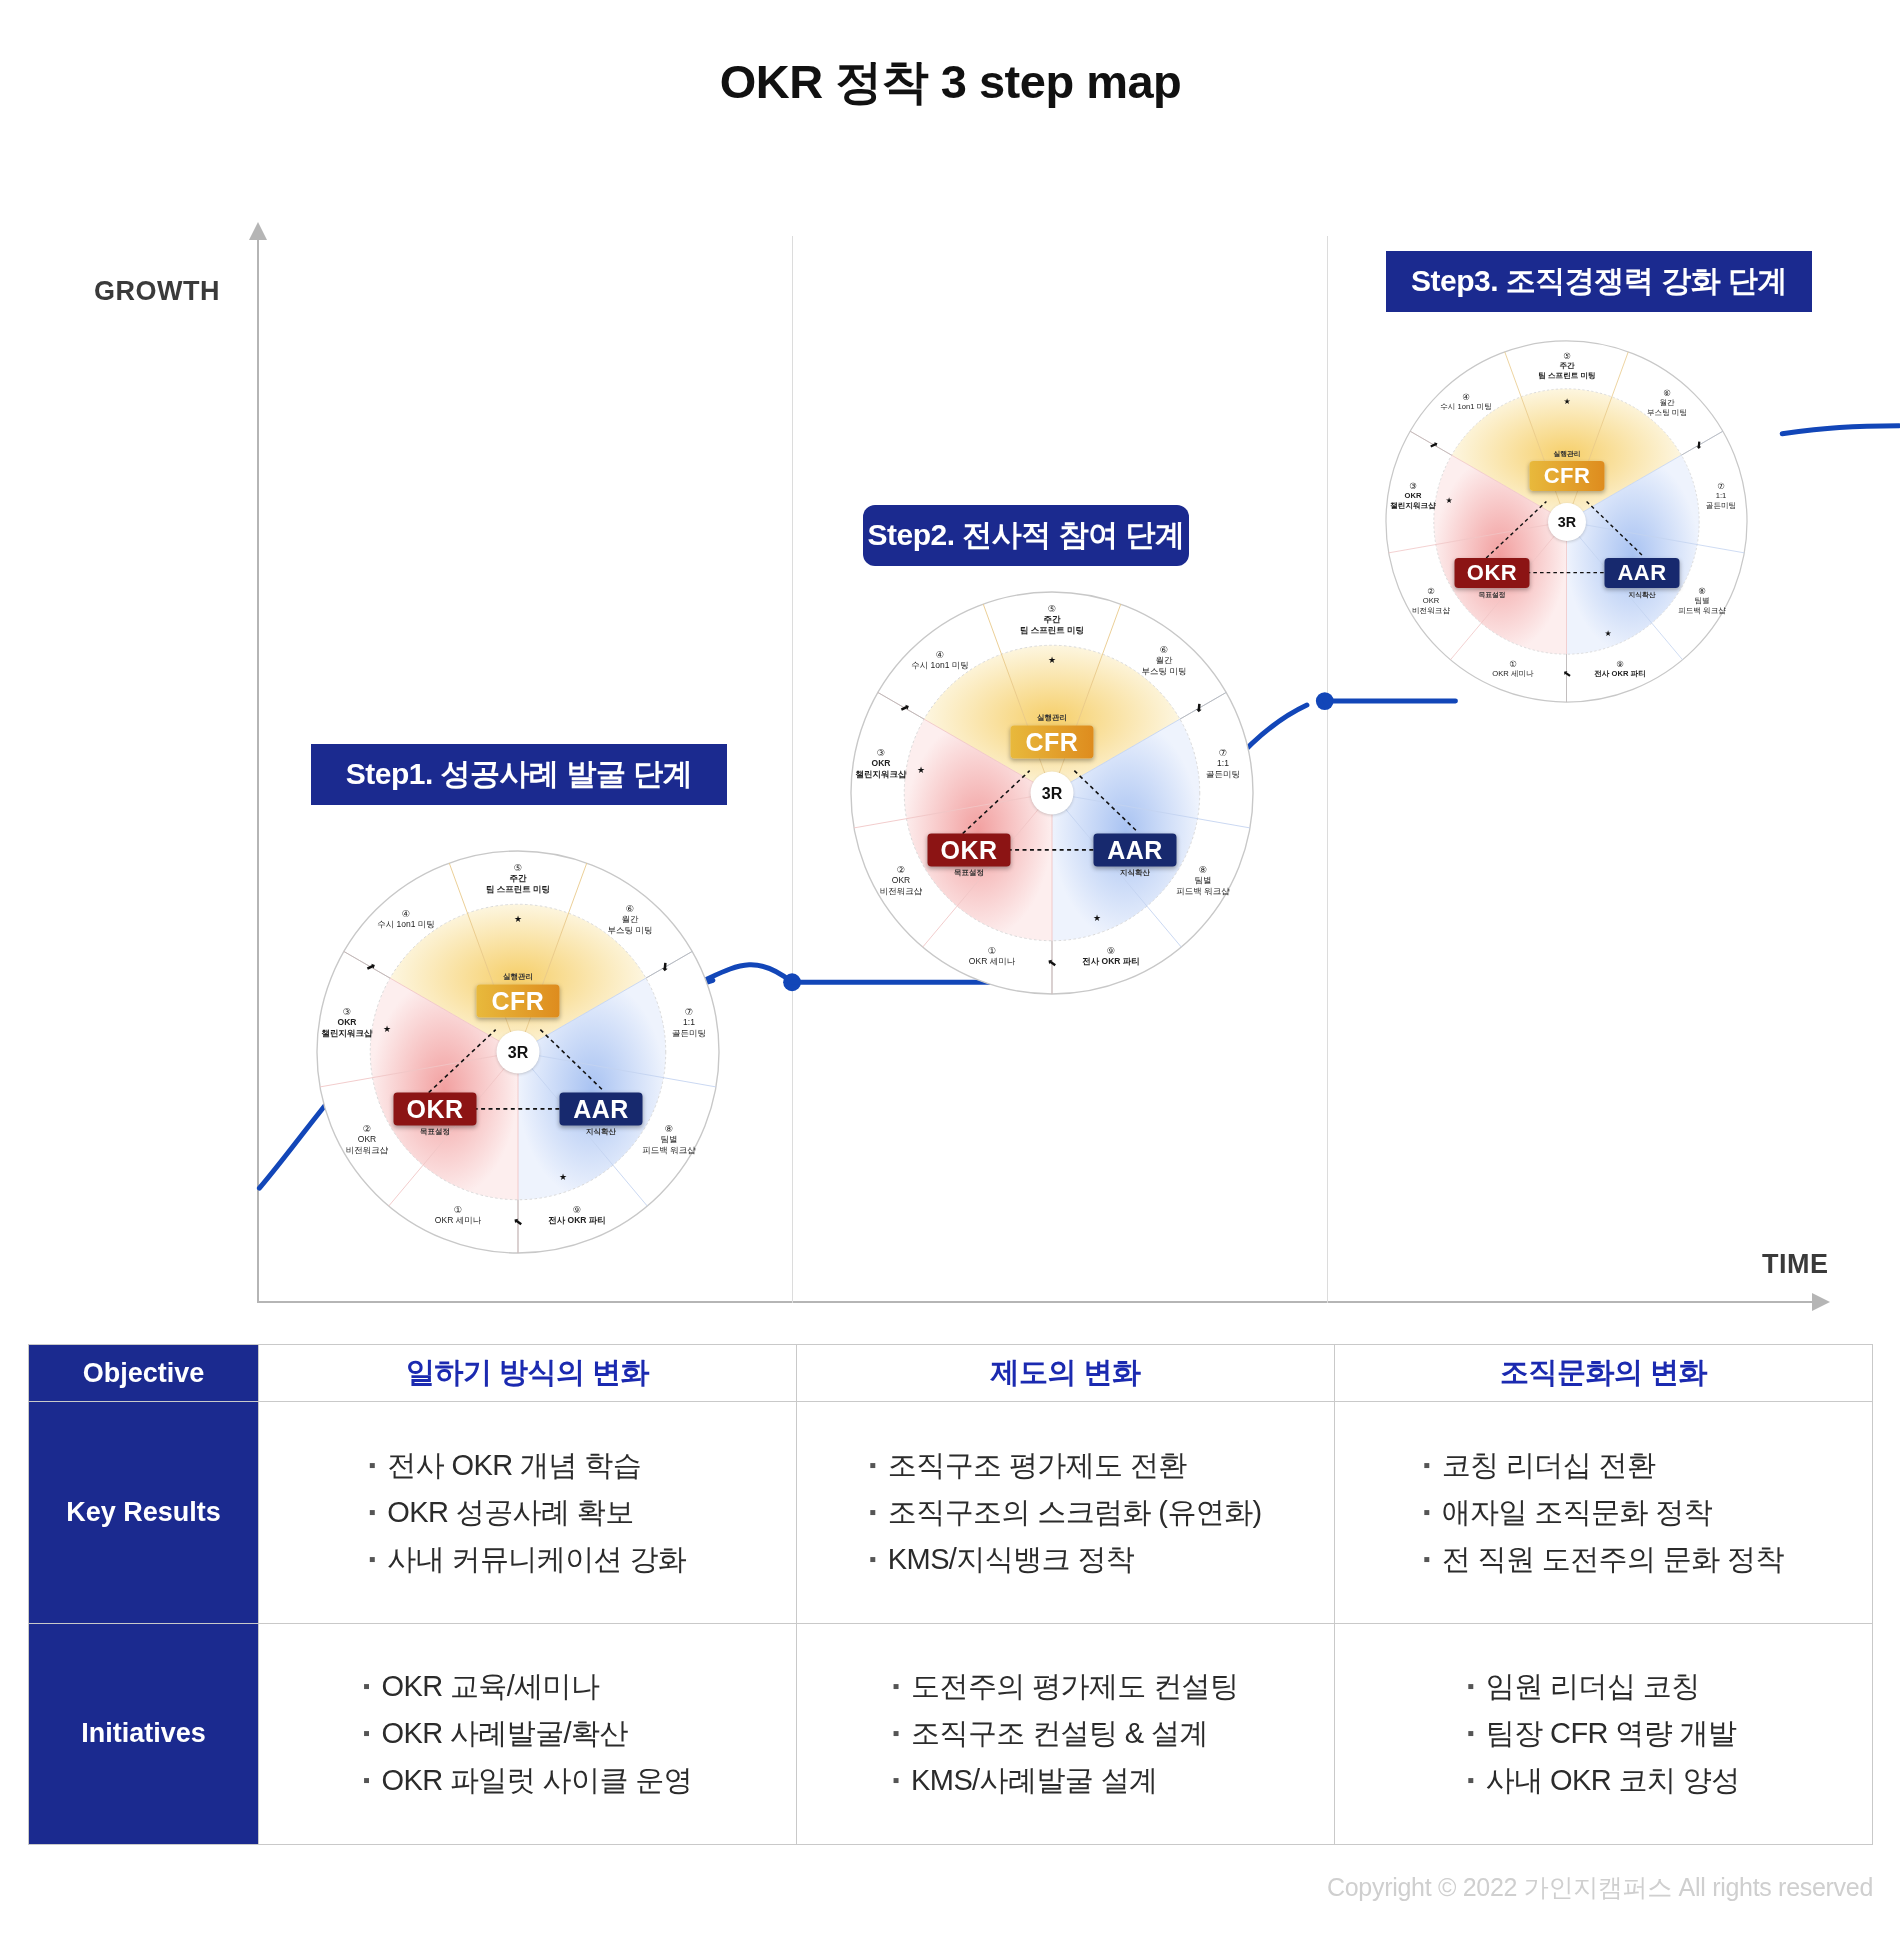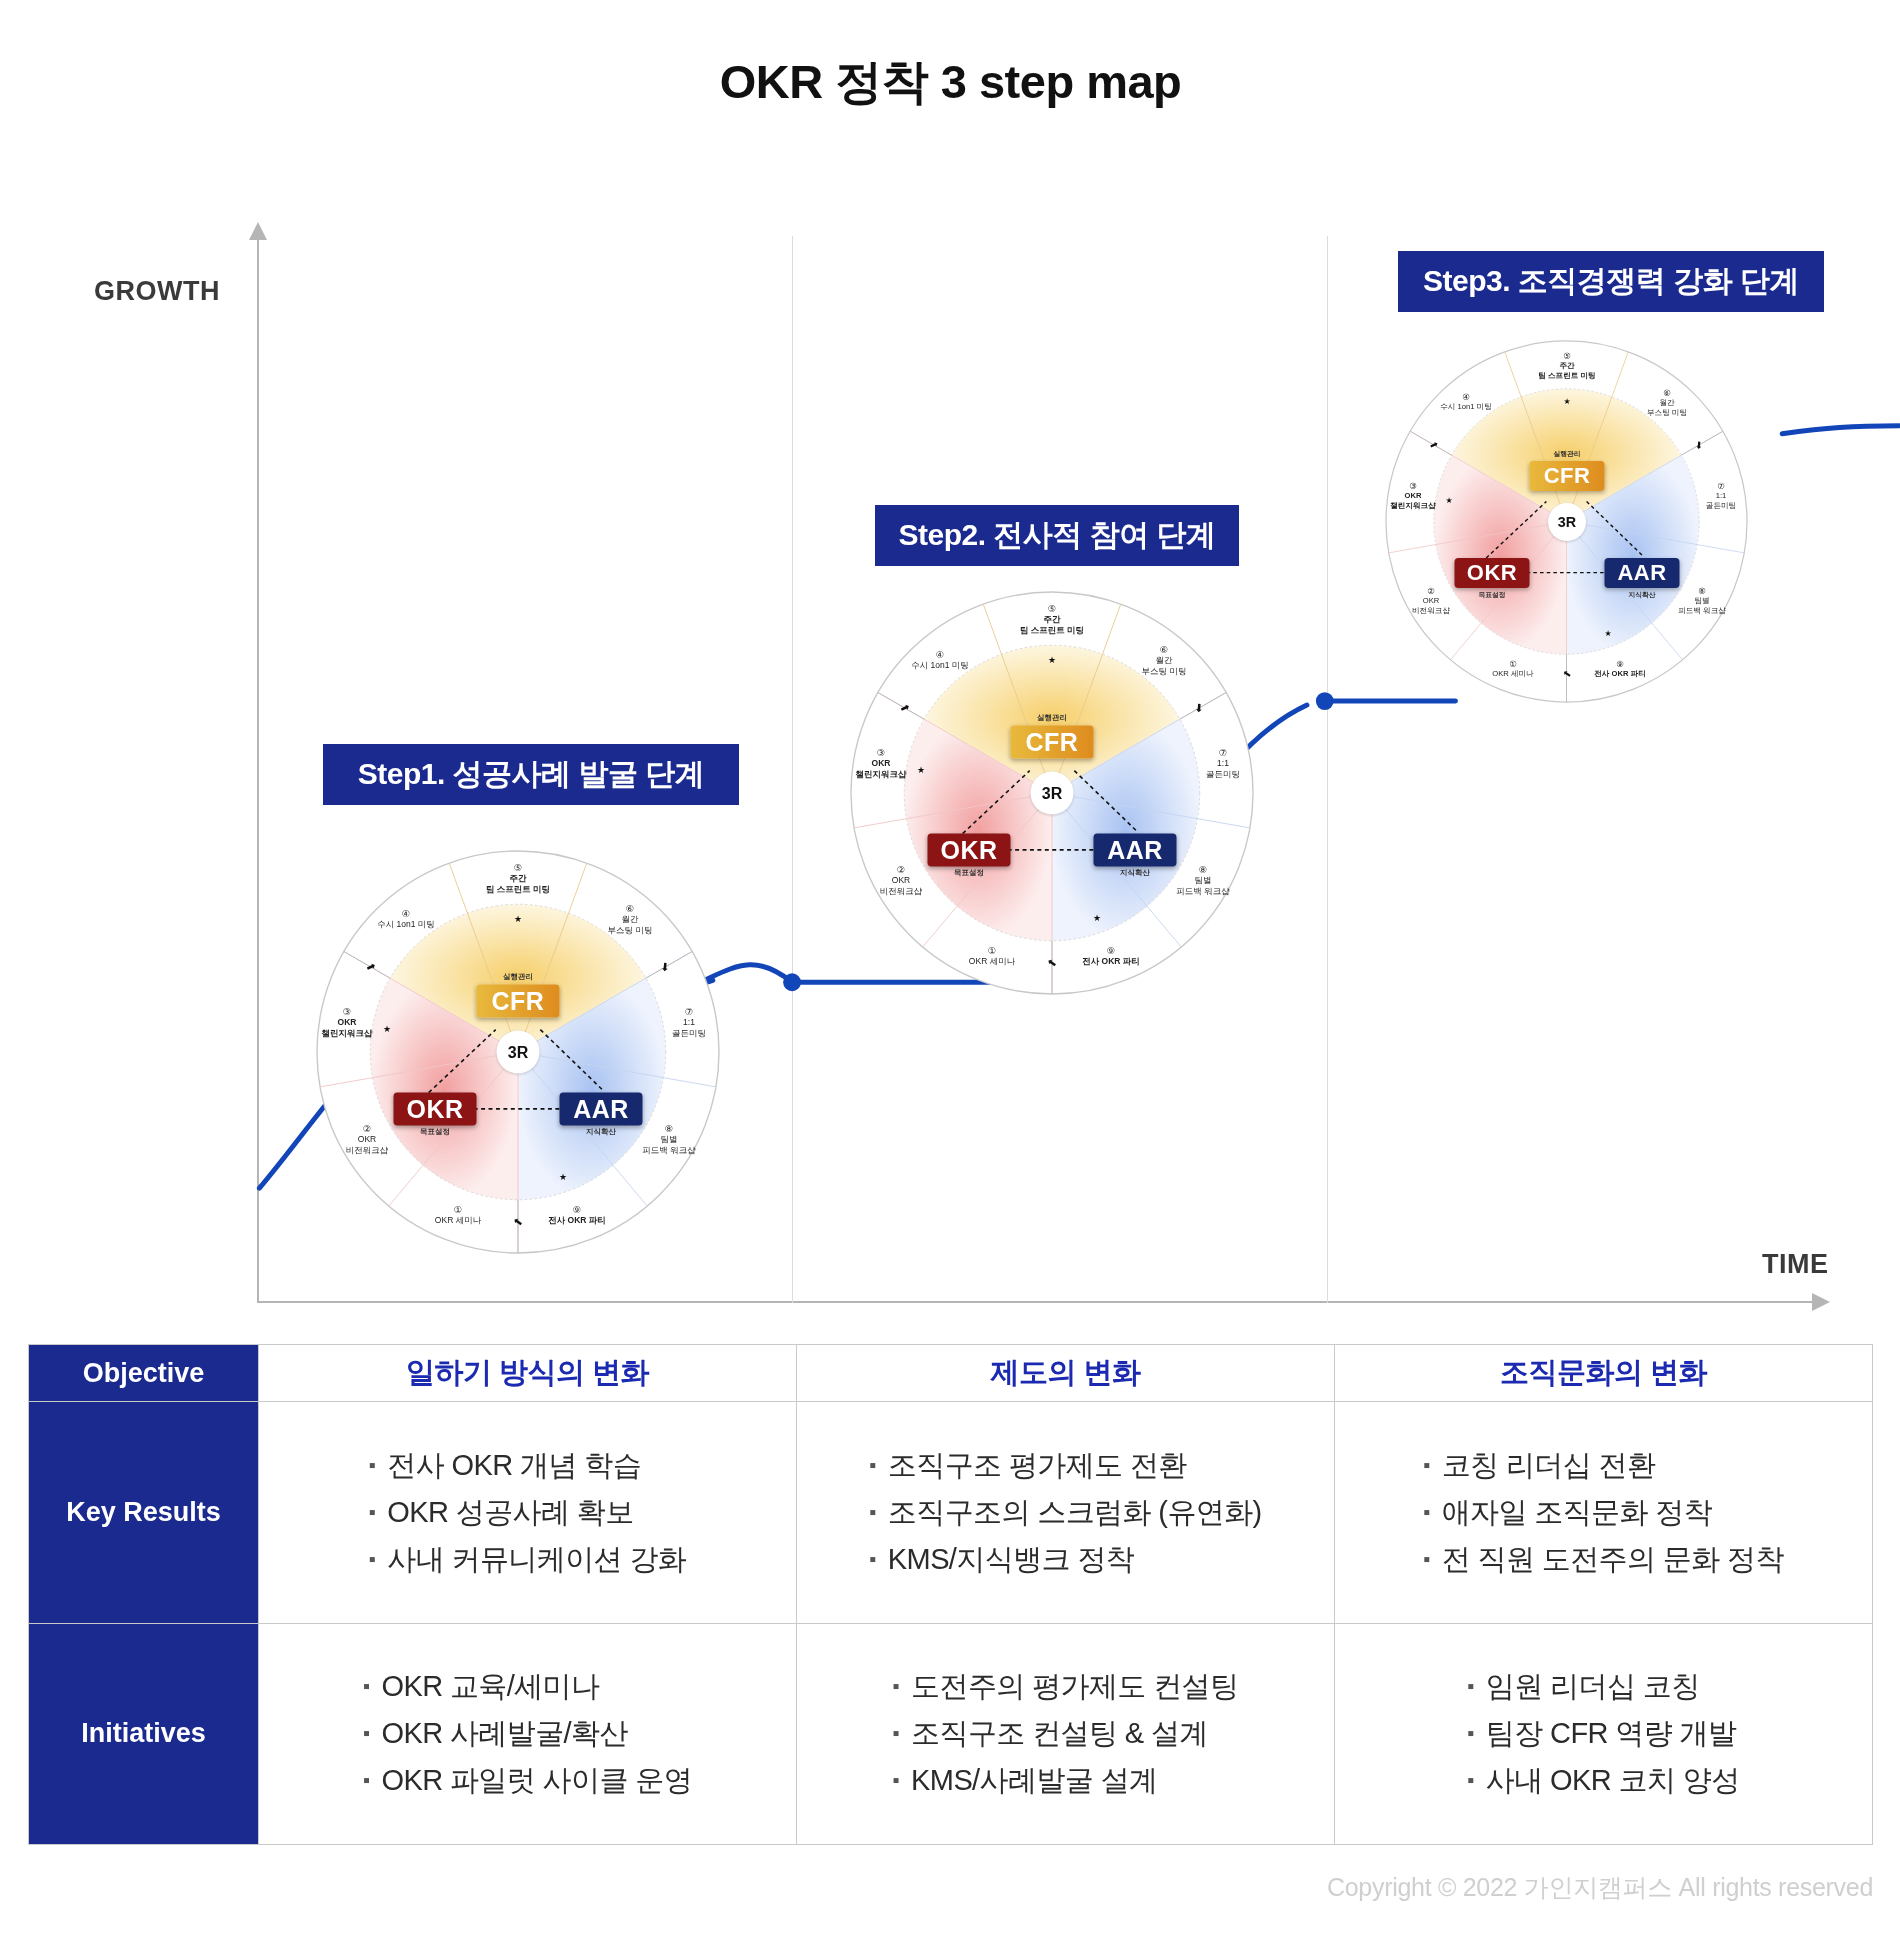--- a/index.html
+++ b/index.html
@@ -60,24 +60,23 @@
 
   
   .step-chip {
     position: absolute;
     background: #1b2a8f;
     color: #ffffff;
     font-size: 30px; font-weight: bold;
     display: flex; align-items: center; justify-content: center;
     letter-spacing: -0.5px;
     white-space: nowrap;
-    margin-left: 12px;
   }
   #step-chip-1 { left: 311px; top: 744px; width: 416px; height: 61px; }
-  #step-chip-2 { left: 863px; top: 505px; width: 364px; height: 61px; }
+  #step-chip-2 { left: 863px; top: 505px; width: 326px; height: 61px; border-radius: 12px; }
   #step-chip-3 { left: 1386px; top: 251px; width: 426px; height: 61px; }
 
   
   .wheel { position: absolute; }
   .wheel svg { display: block; }
   .wheel-labels { position: absolute; left: 0; top: 0; width: 100%; height: 100%; }
 
   .olabel {
     position: absolute;
     text-align: center;

